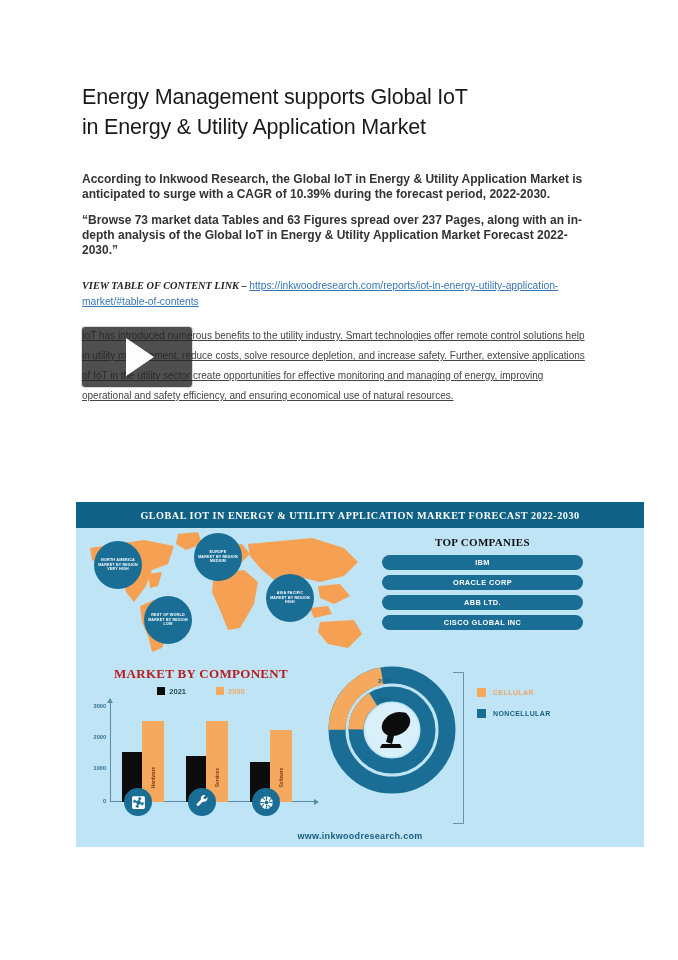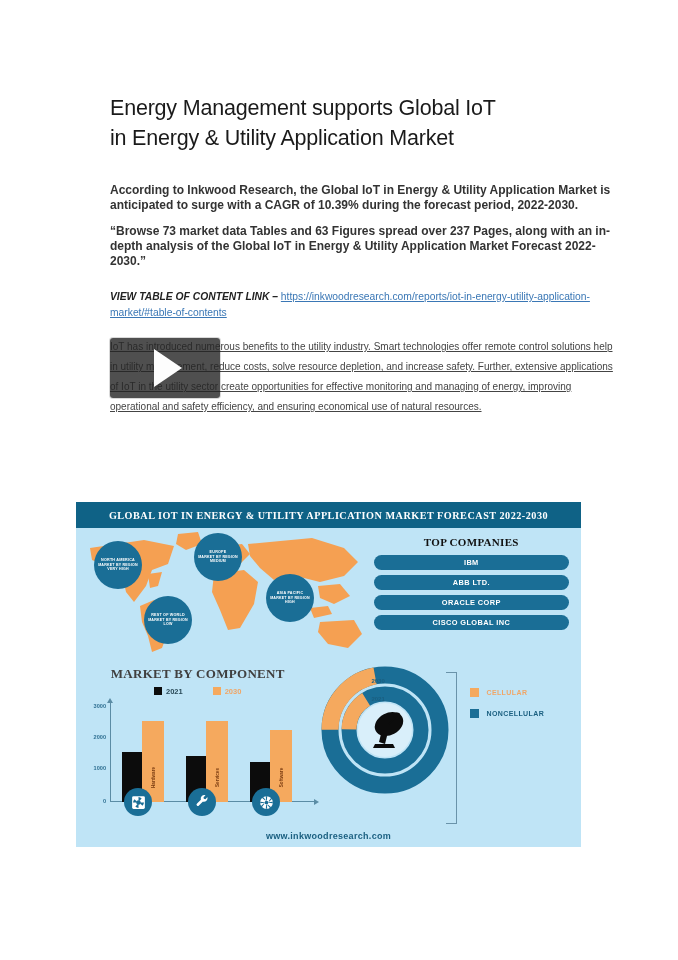--- a/index.html
+++ b/index.html
@@ -6,39 +6,39 @@
   body{
     width:678px;height:960px;
     background:#ffffff;
     font-family:"Liberation Sans", sans-serif;
     color:#404040;
     overflow:hidden;
   }
   .page{position:relative;width:678px;height:960px;background:#fff;}
 
   
-  .article{position:absolute;left:82px;top:93px;width:512px;margin-left:28px;}
+  .article{position:absolute;left:82px;top:82px;width:512px;}
   .doc-title{
     font-size:21.5px;line-height:30px;color:#1a1a1a;
     font-weight:400;letter-spacing:-0.2px;margin:0 0 0 0;
   }
   .doc-title span{display:block;}
 
   .lead{margin-top:30px;}
   .lead p{
     margin:0 0 11px 0;
     font-size:12px;line-height:15px;
     font-weight:bold;color:#333;
   }
 
   .tocline{
     margin-top:20px;
     font-size:10.3px;line-height:15.5px;
   }
-  .toclabel{font-weight:bold;font-style:italic;color:#222;}
+  .toclabel{font-weight:bold;font-style:italic;color:#222;font-family:Liberation Serif, serif;}
   .toclink{color:#3a77b5;text-decoration:underline;}
 
   .body-text{margin-top:17px;position:relative;}
   .body-text p{
     margin:0 0 12px 0;
     font-size:10px;line-height:20px;color:#444;font-weight:normal;text-decoration:underline;
   }
 
   
   .video-overlay{
@@ -52,21 +52,21 @@
   .play-tri{
     width:0;height:0;
     border-left:28px solid #fdfdfd;
     border-top:19px solid transparent;
     border-bottom:19px solid transparent;
     margin-left:6px;
   }
 
   
   .info{
-    position:absolute;left:76px;top:502px;width:505px;height:345px;
+    position:absolute;left:76px;top:502px;width:568px;height:345px;
     background:#bfe4f6;
     overflow:hidden;
   }
   .info-banner{
     height:26px;background:#0f6286;
     display:flex;align-items:center;justify-content:center;
   }
   .info-banner span{
     color:#ffffff;font-family:"Liberation Serif", serif;
     font-weight:bold;font-size:10.2px;letter-spacing:0.5px;
@@ -97,21 +97,21 @@
     display:flex;align-items:center;justify-content:center;
     font-size:7.4px;font-weight:bold;letter-spacing:0.4px;
   }
 
   
   .row-bottom{display:flex;height:170px;padding-top:4px;}
   .bar-panel{width:250px;position:relative;}
   .bar-panel h3{
     margin:4px 0 0 0;text-align:center;
     font-family:"Liberation Serif", serif;
-    font-size:13px;color:#404040;font-weight:bold;letter-spacing:0.3px;
+    font-size:13px;color:#b91c1c;font-weight:bold;letter-spacing:0.3px;
   }
   .legend{
     display:flex;justify-content:center;gap:30px;margin-top:5px;
     font-size:7.5px;color:#2a4a58;font-weight:bold;
   }
   .legend i{display:inline-block;width:8px;height:8px;margin-right:4px;vertical-align:-1px;}
   .legend .k1{background:#0c0c0c;}
   .legend .k2{background:#f5a95e;}
   .legend .l2{color:#f0a667;}
 
@@ -249,22 +249,22 @@
         <div class="bubble" style="left:68px;top:68px;width:48px;height:48px;">
           <b>REST OF WORLD</b>
           <span>MARKET BY REGION</span>
           <span>LOW</span>
         </div>
       </div>
 
       <div class="companies">
         <h3>TOP COMPANIES</h3>
         <div class="pill">IBM</div>
+        <div class="pill">ORACLE CORP</div>
         <div class="pill">ABB LTD.</div>
-        <div class="pill">ORACLE CORP</div>
         <div class="pill">CISCO GLOBAL INC</div>
       </div>
     </div>
 
     <div class="row-bottom">
 
       <div class="bar-panel">
         <h3>MARKET BY COMPONENT</h3>
 
         <div class="legend">

